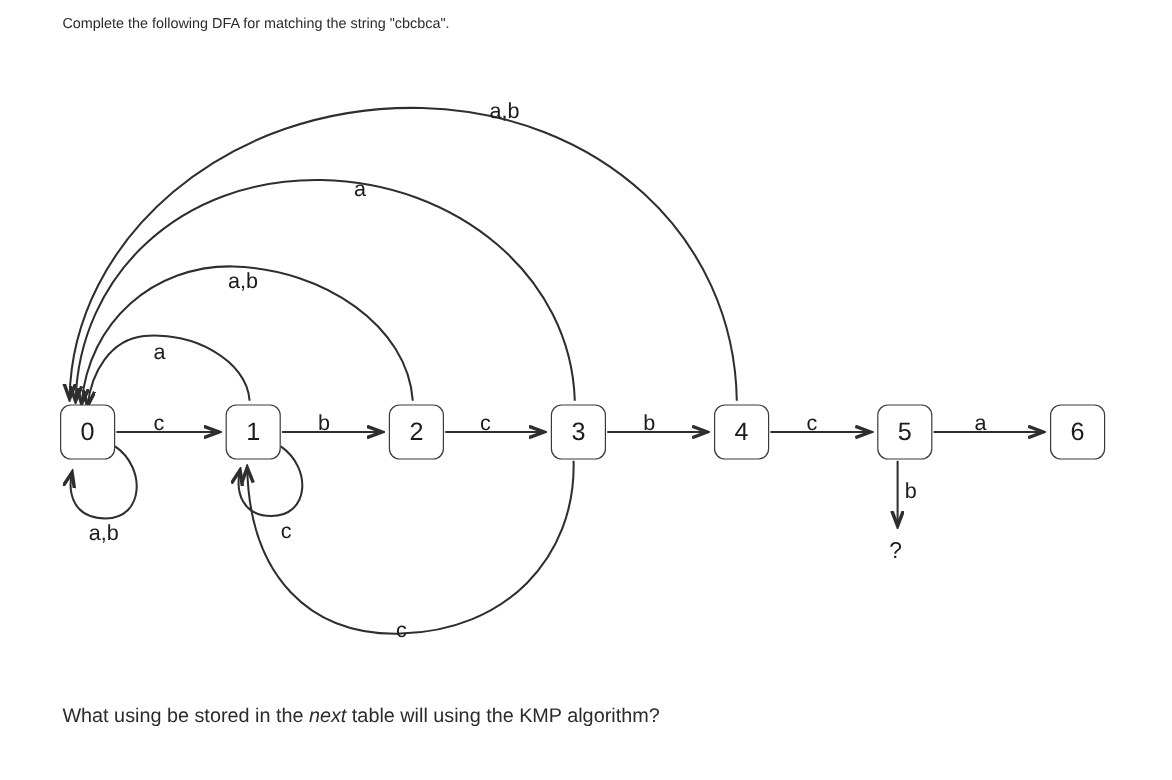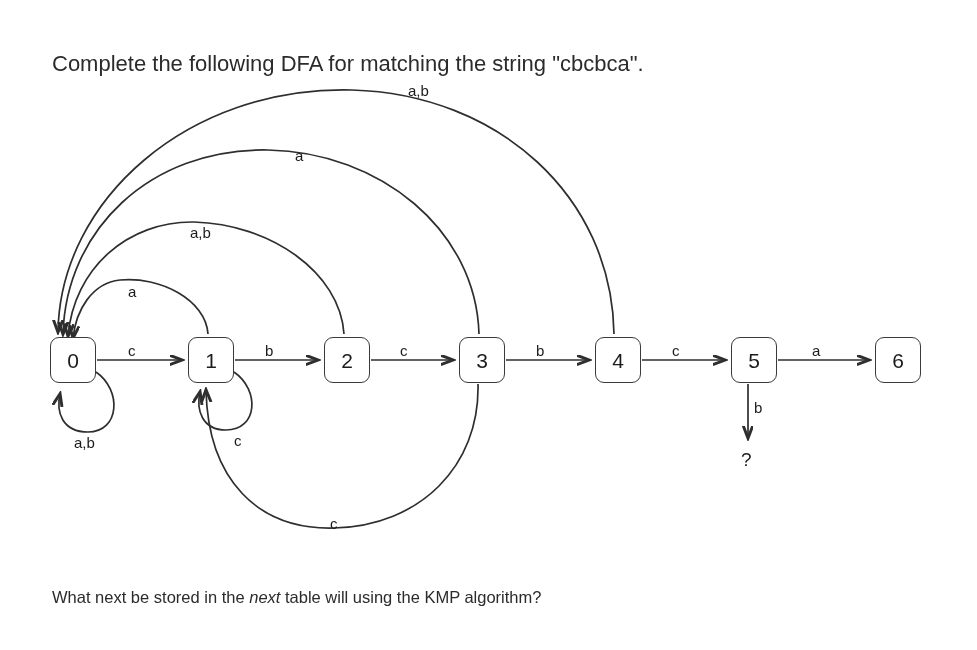--- a/index.html
+++ b/index.html
@@ -12,25 +12,24 @@
     height: 650px;
     position: relative;
     font-family: "Liberation Sans", sans-serif;
     color: #2b2b2b;
     overflow: hidden;
   }
   #prompt-top {
     position: absolute;
     left: 52px;
     top: 8px;
-    font-size: 22px;
+    font-size: 12px;
     line-height: 22px;
     color: #2b2b2b;
     white-space: nowrap;
-    margin-top: 45px;
   }
   #prompt-bottom {
     position: absolute;
     left: 52px;
     top: 586px;
     font-size: 16.5px;
     line-height: 22px;
     color: #2b2b2b;
     white-space: nowrap;
   }
@@ -55,21 +54,21 @@
     display: flex;
     align-items: center;
     justify-content: center;
     font-size: 21px;
     line-height: 1;
     color: #1c1c1c;
     font-family: "Liberation Sans", sans-serif;
   }
   .edge-label {
     position: absolute;
-    font-size: 15px;
+    font-size: 18px;
     line-height: 1;
     color: #1c1c1c;
     white-space: nowrap;
     font-family: "Liberation Sans", sans-serif;
   }
   .q-label {
     position: absolute;
     font-size: 19px;
     line-height: 1;
     color: #1c1c1c;
@@ -163,13 +162,13 @@
   <div class="edge-label" style="left:295px; top:88px;">a</div>
   <div class="edge-label" style="left:190px; top:165px;">a,b</div>
   <div class="edge-label" style="left:128px; top:224px;">a</div>
   <div class="edge-label" style="left:330px; top:456px;">c</div>
 
   <div class="edge-label" style="left:754px; top:340px;">b</div>
   <div class="q-label" style="left:741px; top:390px;">?</div>
 
 </div>
 
-<div id="prompt-bottom"><span>What next be stored in the </span><span class="em">next</span><span> table will using the KMP algorithm?</span></div>
+<div id="prompt-bottom"><span>What using be stored in the </span><span class="em">next</span><span> table will using the KMP algorithm?</span></div>
 
 </body></html>

